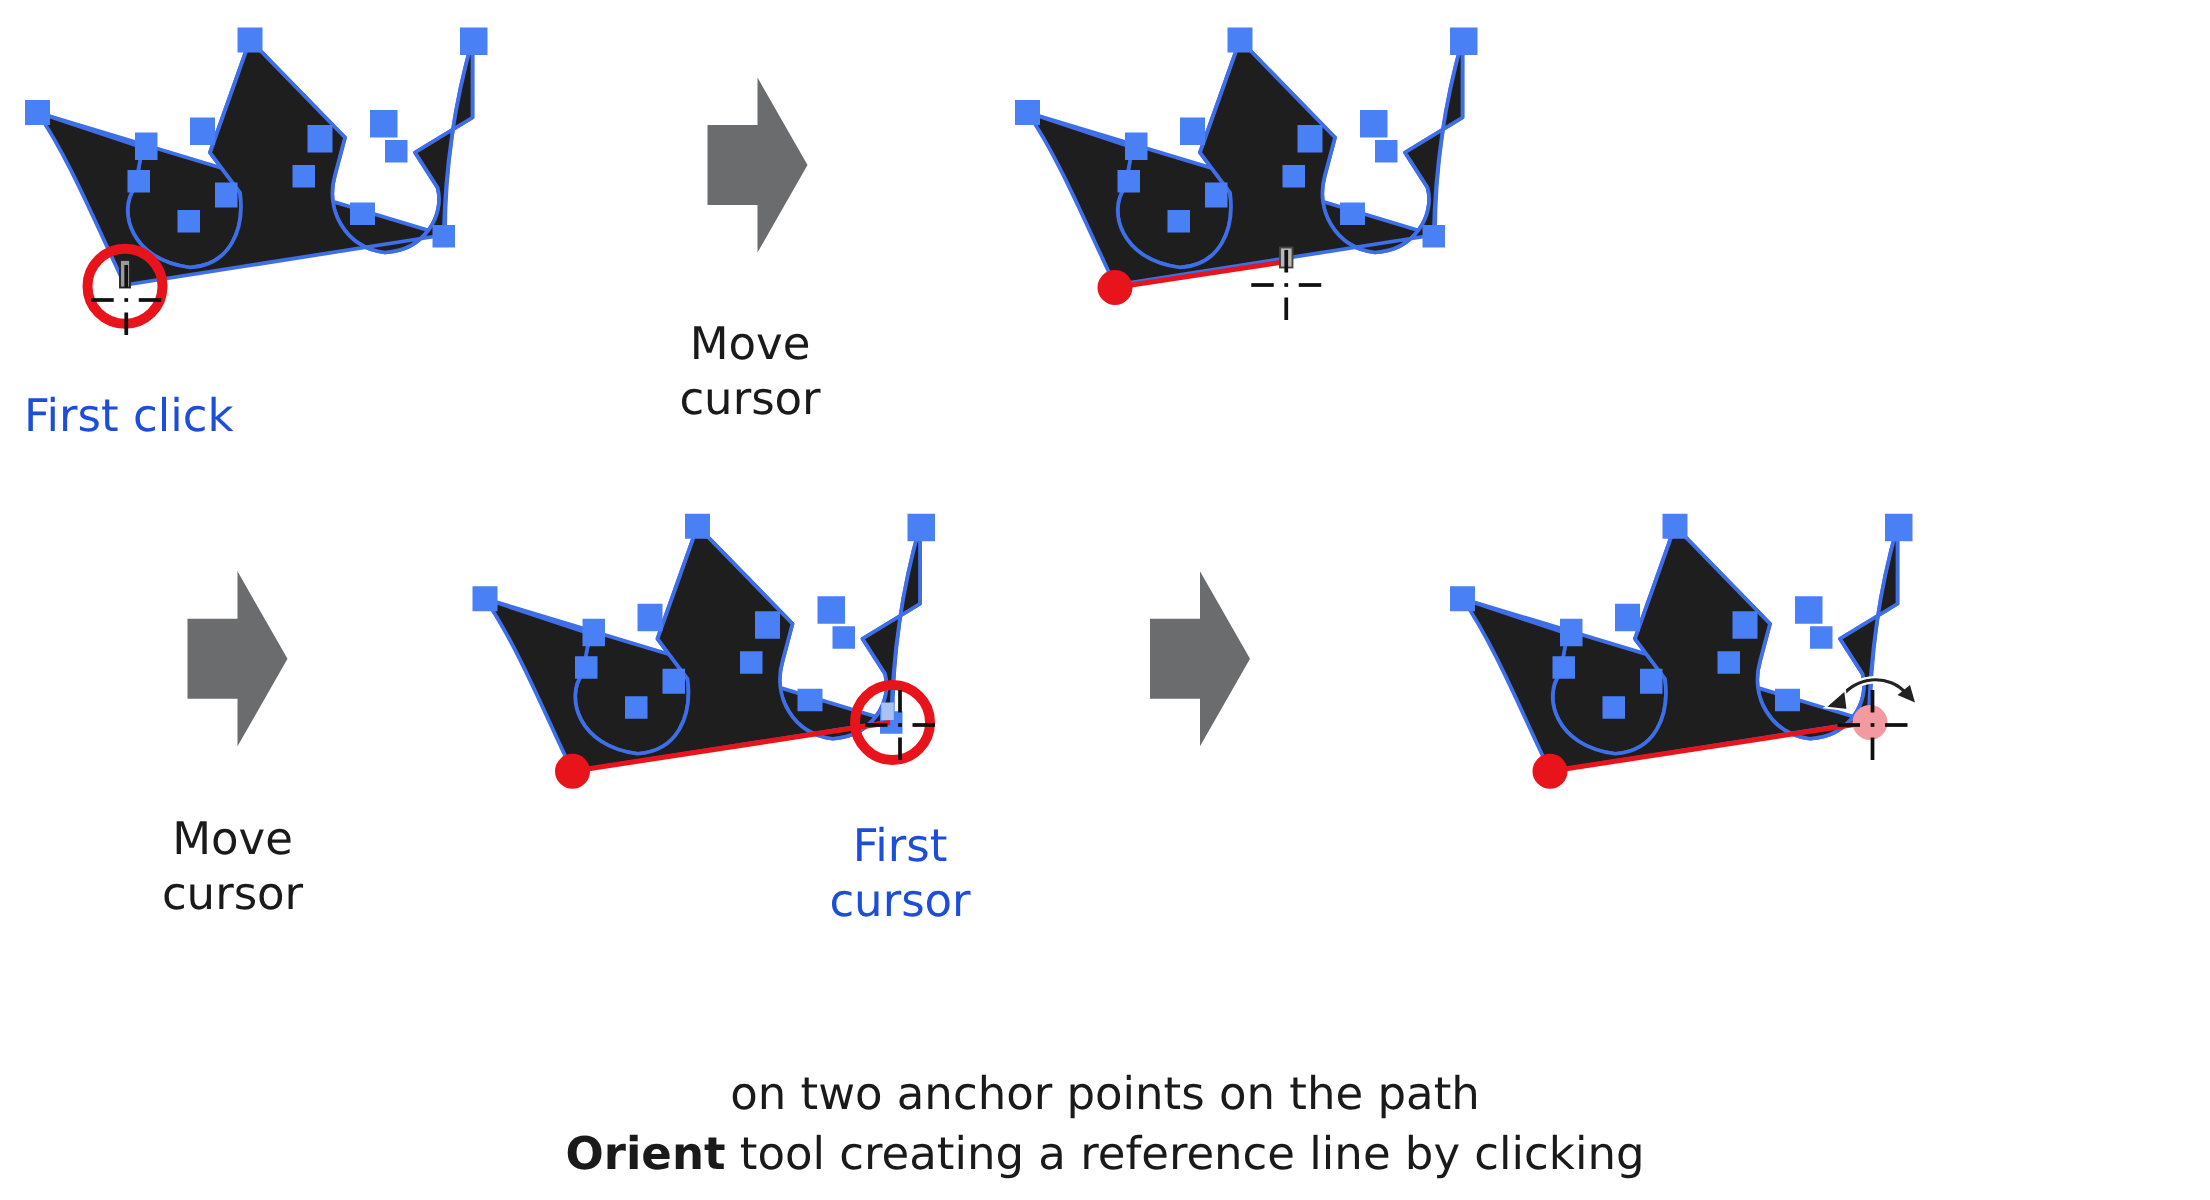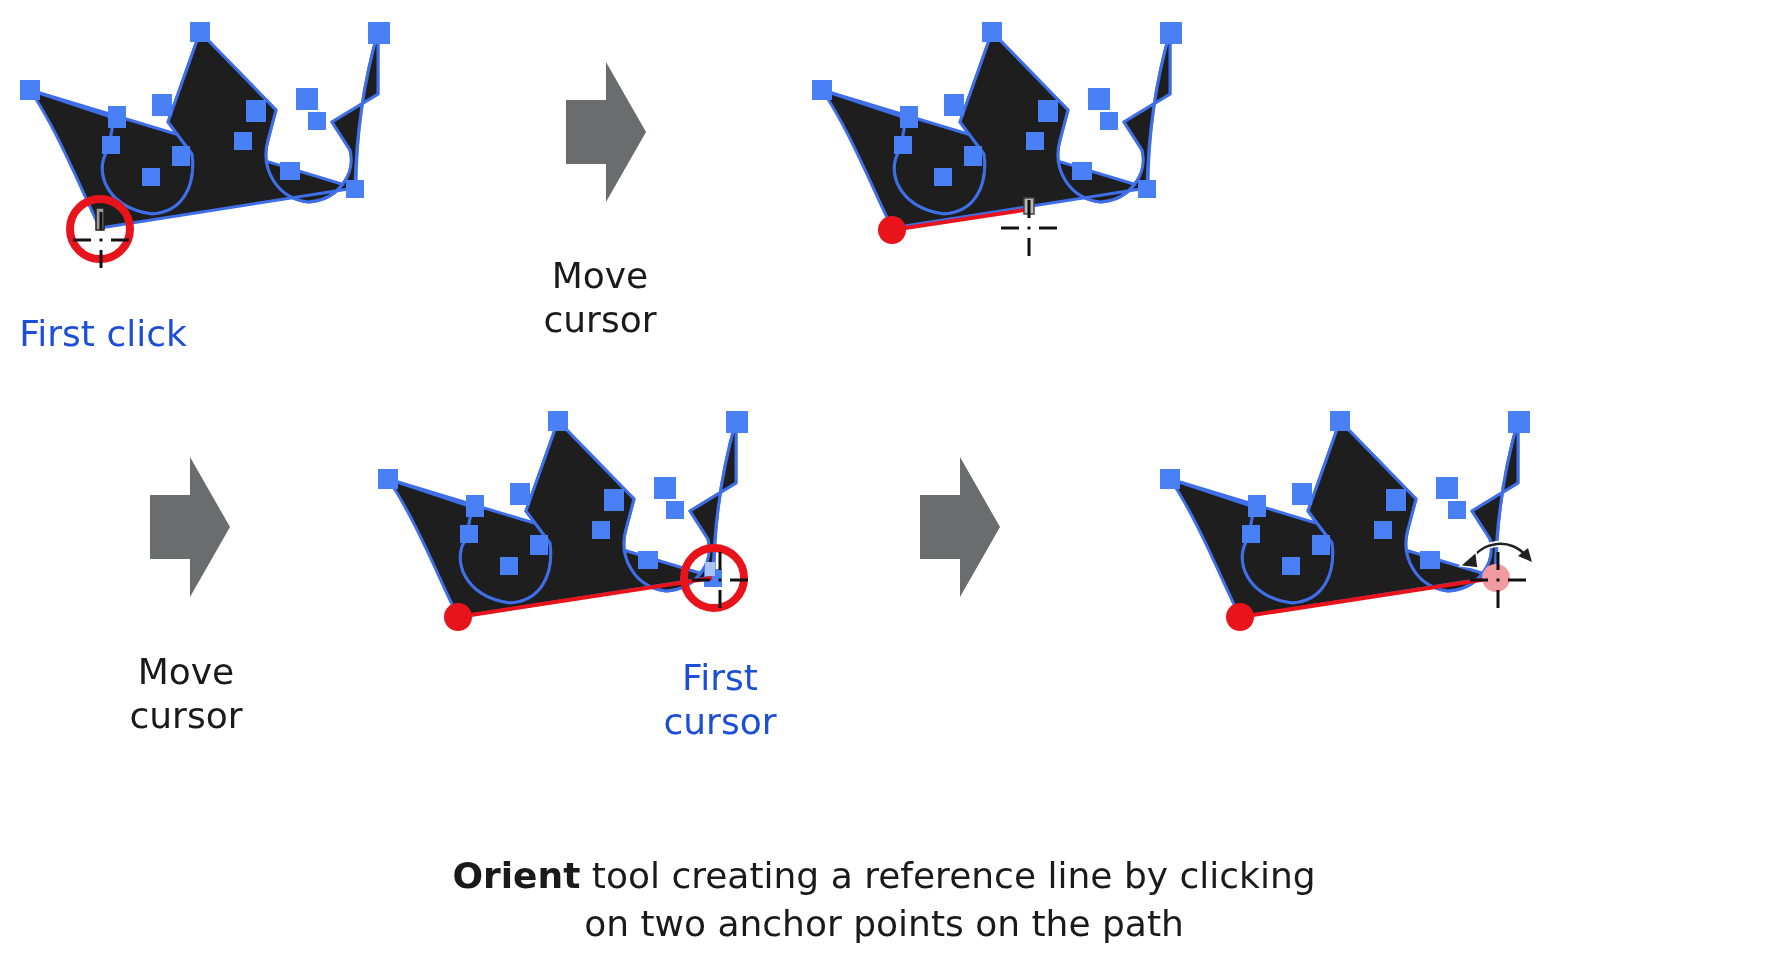--- a/index.html
+++ b/index.html
@@ -146,16 +146,16 @@
 <div class="label" style="left:540px; top:218px; width:120px;">Move</div>
 <div class="label" style="left:540px; top:262px; width:120px;">cursor</div>
 
 <div class="label" style="left:126px; top:614px; width:120px;">Move</div>
 <div class="label" style="left:126px; top:658px; width:120px;">cursor</div>
 
 <div class="label red" style="left:650px; top:620px; width:140px;">First</div>
 <div class="label red" style="left:650px; top:664px; width:140px;">cursor</div>
 
 <div class="caption">
+  <div>on two anchor points on the path</div>
   <div><b>Orient</b><span> tool creating a reference line by clicking</span></div>
-  <div>on two anchor points on the path</div>
 </div>
 </div>
 
 </body></html>

